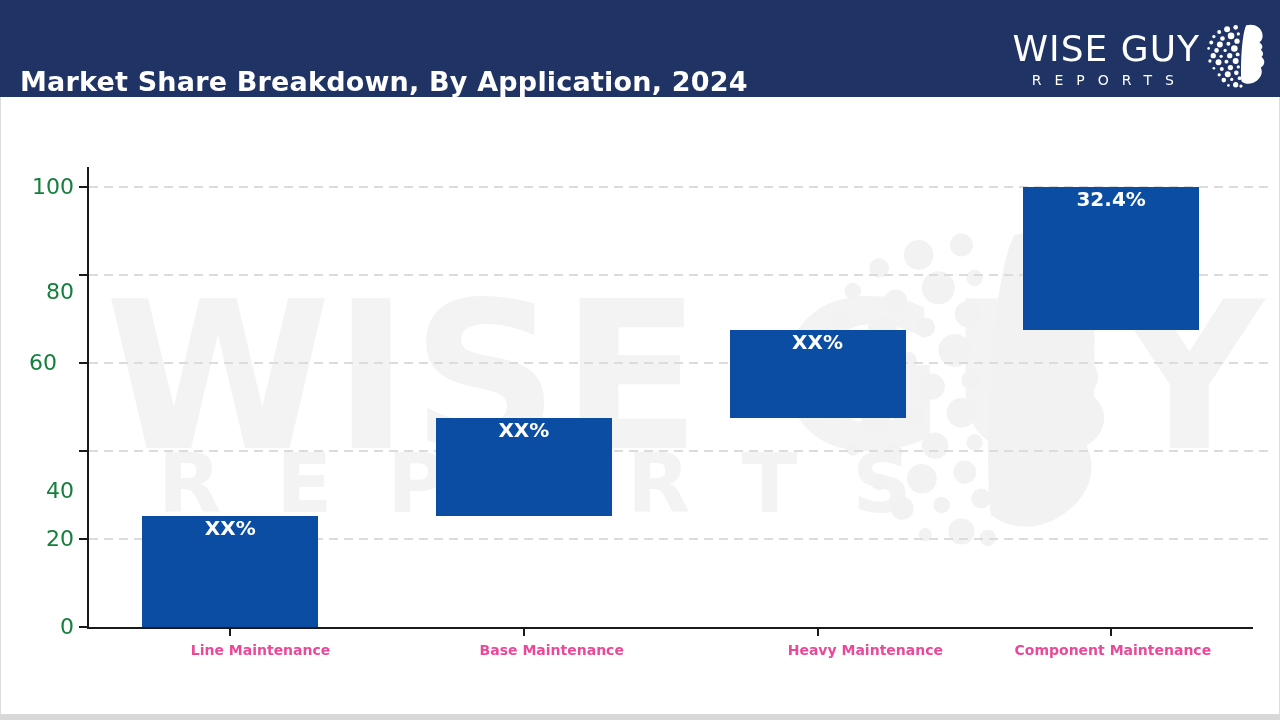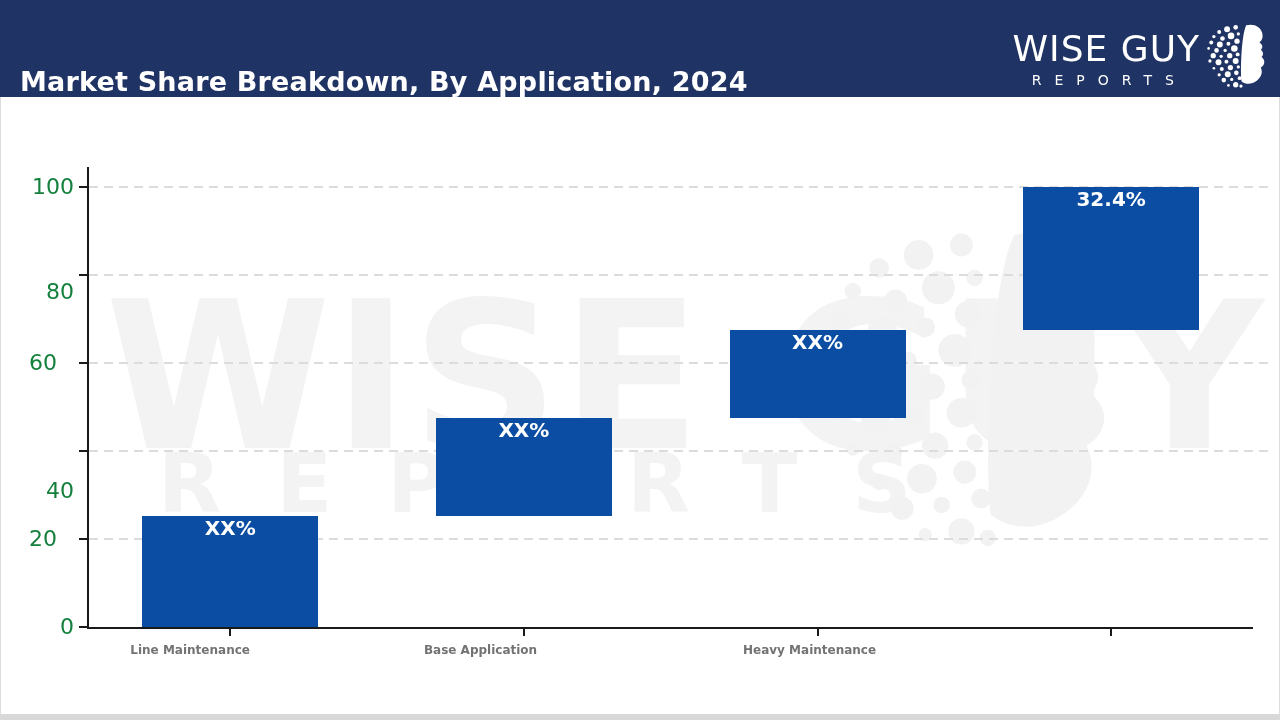--- a/index.html
+++ b/index.html
@@ -36,22 +36,22 @@
 
   
   #chart-layer { position:absolute; left:0; top:0; width:1280px; height:720px; }
   .gridline { position:absolute; height:2px; z-index:2;
               background:repeating-linear-gradient(90deg,#dcdcdc 0 9px,transparent 9px 15px); }
   .spine { position:absolute; background:#1a1a1a; z-index:4; }
   .ytick { position:absolute; width:8px; height:2px; background:#1a1a1a; z-index:4; }
   .xtick { position:absolute; width:2px; height:7px; background:#1a1a1a; z-index:4; }
   .ylabel { position:absolute; width:62px; text-align:right; font-size:22px; color:#15803d;
             line-height:28px; z-index:4; }
-  .xlabel { position:absolute; width:200px; text-align:left; font-size:12px; font-weight:bold;
-            color:#737373; line-height:21px; z-index:4; }
+  .xlabel { position:absolute; width:200px; text-align:right; font-size:14px; font-weight:bold;
+            color:#ec4899; line-height:21px; z-index:4; }
   .bar { position:absolute; background:var(--bar-color,#0b4da2); z-index:3;
          display:flex; align-items:flex-start; justify-content:center; }
   .bar-label { color:#fff; font-size:20px; font-weight:bold; }
 </style>
 </head>
 <body>
 
 <div class="page">
 
   <svg width="0" height="0" style="position:absolute" aria-hidden="true">
@@ -117,21 +117,21 @@
   <div class="wm-line2">REPORTS</div>
   <svg class="face-wm" viewBox="0 0 200 220">
     <use href="#face-art"></use>
   </svg>
 
   <div id="chart-layer">
       <div class="ytick" style="left: 79px; top: 626px;"></div>
       <div class="ylabel" style="left: 12px; top: 613px;">0</div>
       <div class="gridline" style="left: 89px; top: 538px; width: 1181px;"></div>
       <div class="ytick" style="left: 79px; top: 538px;"></div>
-      <div class="ylabel" style="left: 12px; top: 525px; text-align: center;">20</div>
+      <div class="ylabel" style="left: 12px; top: 525px;">20</div>
       <div class="gridline" style="left: 89px; top: 450px; width: 1181px;"></div>
       <div class="ytick" style="left: 79px; top: 450px;"></div>
       <div class="ylabel" style="left: 12px; top: 437px; margin-top: 40px;">40</div>
       <div class="gridline" style="left: 89px; top: 362px; width: 1181px;"></div>
       <div class="ytick" style="left: 79px; top: 362px;"></div>
       <div class="ylabel" style="left: 12px; top: 349px; text-align: center;">60</div>
       <div class="gridline" style="left: 89px; top: 274px; width: 1181px;"></div>
       <div class="ytick" style="left: 79px; top: 274px;"></div>
       <div class="ylabel" style="left: 12px; top: 278px;">80</div>
       <div class="gridline" style="left: 89px; top: 186px; width: 1181px;"></div>
@@ -141,27 +141,28 @@
       <div class="spine" style="left: 87px; top: 627px; width: 1166px; height: 2px;"></div>
       <div class="bar" style="left: 142.3px; top: 516.12px; width: 176px; height: 110.88px;">
         <div class="bar-label">XX%</div>
       </div>
       <div class="xtick" style="left: 229.3px; top: 629px;"></div>
       <div class="xlabel" style="left: 130.3px; top: 640px;">Line Maintenance</div>
       <div class="bar" style="left: 435.92px; top: 418px; width: 176px; height: 98.12px;">
         <div class="bar-label">XX%</div>
       </div>
       <div class="xtick" style="left: 522.92px; top: 629px;"></div>
-      <div class="xlabel" style="left: 423.92px; top: 640px;">Base Application</div>
+      <div class="xlabel" style="left: 423.92px; top: 640px;">Base Maintenance</div>
       <div class="bar" style="left: 729.54px; top: 329.56px; width: 176px; height: 88.44px;">
         <div class="bar-label">XX%</div>
       </div>
       <div class="xtick" style="left: 816.54px; top: 629px;"></div>
       <div class="xlabel" style="left: 743px; top: 640px;">Heavy Maintenance</div>
       <div class="bar" style="left: 1023.16px; top: 187px; width: 176px; height: 142.56px;">
         <div class="bar-label">32.4%</div>
       </div>
       <div class="xtick" style="left: 1110.16px; top: 629px;"></div>
+      <div class="xlabel" style="left: 1011.16px; top: 640px;">Component Maintenance</div>
     </div>
 
   <div class="content-border"></div>
   <div class="bottom-strip"></div>
 </div>
 
 </body></html>

